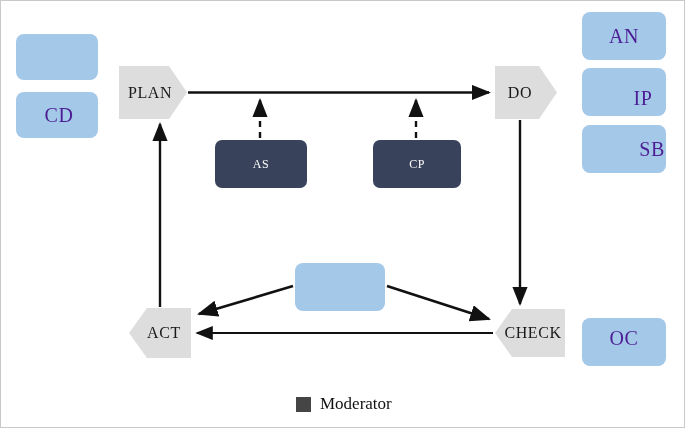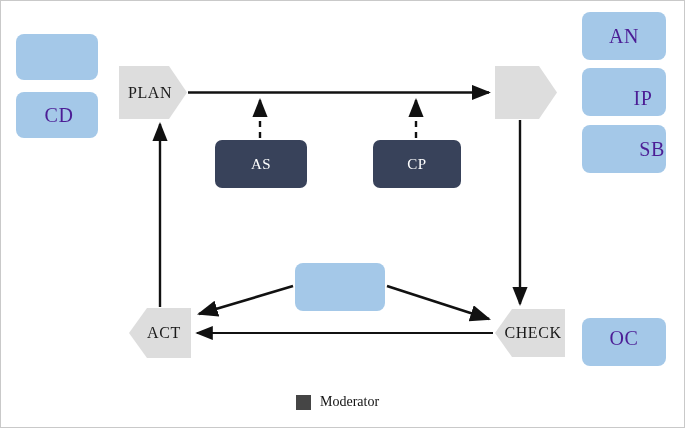--- a/index.html
+++ b/index.html
@@ -33,21 +33,21 @@
     justify-content: center;
     text-align: center;
     pointer-events: none;
     color: #4c1d95;
   }
   .chip-label {
     font-size: 20px;
     letter-spacing: 0.5px;
   }
   .dark-label {
-    font-size: 15px;
+    font-size: 12px;
     color: #ffffff;
     letter-spacing: 0.5px;
   }
   .stage-label {
     font-size: 16px;
     letter-spacing: 0.6px;
     color: #1a1a1a;
   }
   .legend {
     position: absolute;
@@ -57,21 +57,21 @@
     align-items: center;
     gap: 9px;
   }
   .legend-swatch {
     width: 15px;
     height: 15px;
     background: #454545;
     display: inline-block;
   }
   .legend-text {
-    font-size: 14px;
+    font-size: 17px;
     color: #111111;
   }
 </style>
 </head>
 <body>
 
 <div id="figure">
 
   <svg id="svg-layer" viewBox="0 0 685 428">
     <defs>
@@ -115,20 +115,21 @@
 
     <rect x="581" y="11" width="84" height="48" rx="8" ry="8" fill="#a4c8e8"></rect>
     <rect x="581" y="67" width="84" height="48" rx="8" ry="8" fill="#a4c8e8"></rect>
     <rect x="581" y="124" width="84" height="48" rx="8" ry="8" fill="#a4c8e8"></rect>
 
     <rect x="294" y="262" width="90" height="48" rx="8" ry="8" fill="#a4c8e8"></rect>
     <rect x="581" y="317" width="84" height="48" rx="8" ry="8" fill="#a4c8e8"></rect>
   </svg>
 
   <div class="node-label stage-label" style="left:118px; top:65px; width:62px; height:53px;">PLAN</div>
+  <div class="node-label stage-label" style="left:494px; top:65px; width:50px; height:53px;">DO</div>
   <div class="node-label stage-label" style="left:136px; top:307px; width:54px; height:50px;">ACT</div>
   <div class="node-label stage-label" style="left:500px; top:308px; width:64px; height:48px;">CHECK</div>
 
   <div class="node-label dark-label" style="left:214px; top:139px; width:92px; height:48px;">AS</div>
   <div class="node-label dark-label" style="left:372px; top:139px; width:88px; height:48px;border-radius:7px;">CP</div>
 
   <div class="node-label chip-label" style="left:15px; top:91px; width:86px; height:46px;">CD</div>
 
   <div class="node-label chip-label" style="left:581px; top:11px; width:84px; height:48px;">AN</div>
   <div class="node-label chip-label" style="left:600px; top:67px; width:84px; height:60px;">IP</div>

